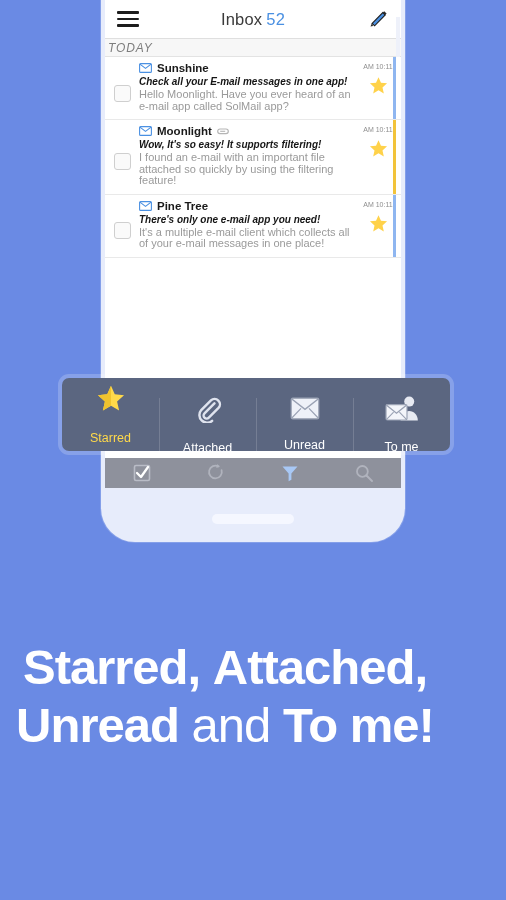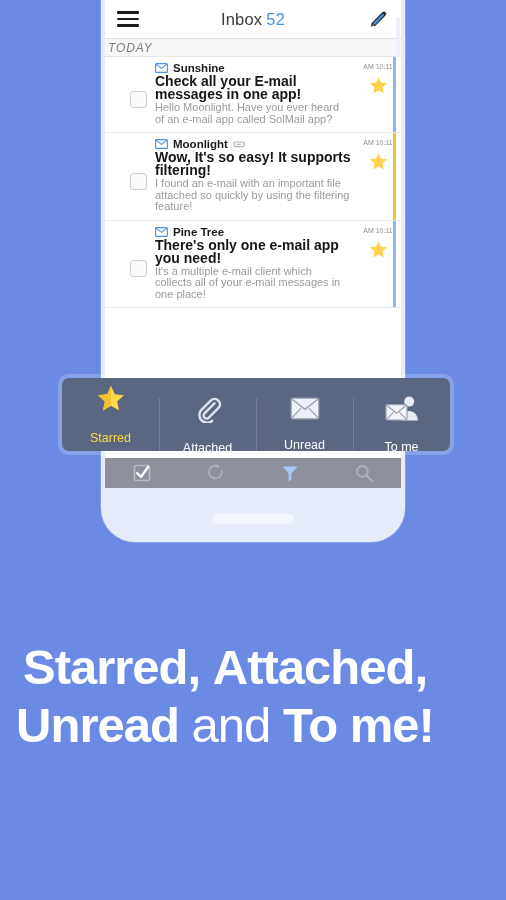--- a/index.html
+++ b/index.html
@@ -56,32 +56,32 @@
     position:absolute;right:1px;top:0;width:4px;height:17px;background:#6e6e78;
   }
   .scroll-track{
     position:absolute;right:1px;top:17px;width:4px;height:205px;background:#eef1fa;
   }
 
   
   .mail-list{position:relative;background:#fff;}
   .mail-row{
     position:relative;display:flex;background:#fff;
-    border-bottom:1px solid #e9e9e9;padding:5px 0 7px 16px;
+    border-bottom:1px solid #e9e9e9;padding:5px 0 7px 0;
   }
   .chk-cell{width:34px;display:flex;align-items:center;justify-content:center;padding-top:12px;}
   .chk{
     width:15px;height:15px;border:1px solid #cfcfcf;border-radius:3px;background:#fafafa;cursor:pointer;
   }
   .row-body{flex:1;min-width:0;padding-right:4px;}
   .row-top{display:flex;align-items:center;}
   .env-ico{margin-right:5px;display:inline-flex;}
   .sender{font-size:11.5px;font-weight:bold;color:#1a1a1a;}
   .clip-badge{margin-left:5px;display:inline-flex;}
-  .subject{font-size:14px;font-weight:bold;color:#161616;margin-top:1px;line-height:13px;}
+  .subject{font-size:10px;font-weight:bold;color:#161616;margin-top:1px;line-height:13px;font-style:italic;}
   .preview{font-size:11px;color:#9a9a9a;line-height:11.5px;margin-top:1px;}
   .right-cell{width:46px;display:flex;flex-direction:column;align-items:center;}
   .time{font-size:7px;color:#8e8e8e;white-space:nowrap;margin-top:1px;}
   .star{margin-top:6px;}
   .label-strip{position:absolute;right:5px;top:0;bottom:0;width:3px;}
 
   
   .bottombar{
     position:absolute;left:0;right:0;bottom:0;height:30px;background:#8e919c;
     display:flex;align-items:center;

